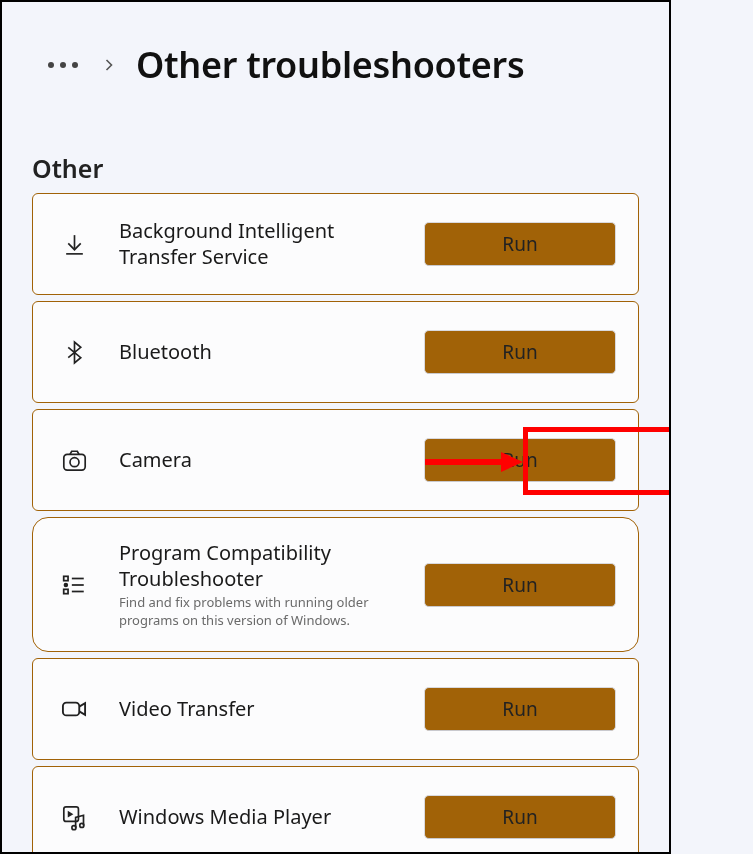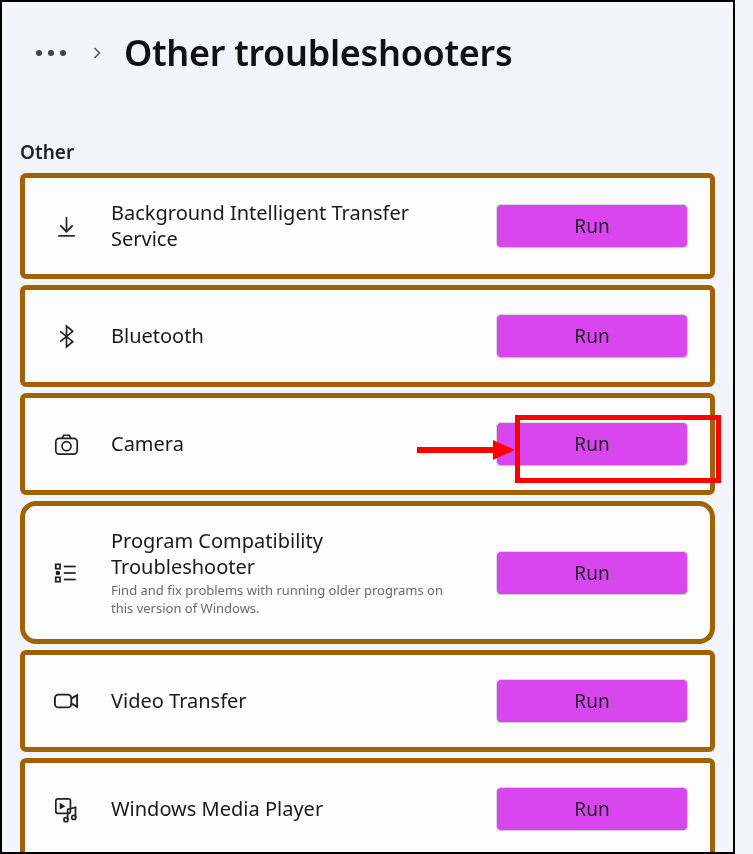--- a/index.html
+++ b/index.html
@@ -3,25 +3,25 @@
 <meta charset="utf-8">
 <style>
   * { box-sizing: border-box; }
   body {
     margin: 0;
     font-family: "Segoe UI", system-ui, -apple-system, sans-serif;
     background: #f3f5fb;
     color: #1a1a1a;
   }
   .window {
-    width: 735px;
+    width: 671px;
     height: 854px;
     background: #f3f5fb;
     border: 2px solid #000;
-    padding: 0;
+    padding: 12px;
     overflow: hidden;
   }
   .header {
     display: flex;
     align-items: center;
     gap: 20px;
     padding: 26px 24px 12px 30px;
   }
   .more-dots {
     display: flex;
@@ -43,34 +43,34 @@
     justify-content: center;
     color: #555;
   }
   .page-title {
     font-size: 36px;
     font-weight: 600;
     letter-spacing: -0.3px;
     color: #111;
   }
   .section-label {
-    font-size: 19px;
+    font-size: 25px;
     font-weight: 600;
     color: #222;
     padding: 50px 0 8px 18px;
   }
   .list {
     padding: 0 18px;
     display: flex;
     flex-direction: column;
     gap: 6px;
   }
   .card {
     background: #fcfcfd;
-    border: 5px solid #a16207;
+    border: 1px solid #a16207;
     border-radius: 6px;
     padding: 22px 22px 22px 26px;
     display: flex;
     align-items: center;
     gap: 30px;
     min-height: 102px;
     position: relative;
   }
   .card .icon {
     width: 30px;
@@ -93,21 +93,21 @@
     line-height: 1.3;
   }
   .card .desc {
     font-size: 13px;
     color: #6a6a6a;
     line-height: 1.35;
   }
   .run-btn {
     min-width: 192px;
     height: 44px;
-    background: #d946ef;
+    background: #a16207;
     border: 1px solid #d9d9de;
     border-bottom-color: #c9c9ce;
     border-radius: 5px;
     font-size: 19px;
     color: #222;
     font-family: inherit;
     cursor: pointer;
     display: flex;
     align-items: center;
     justify-content: center;

